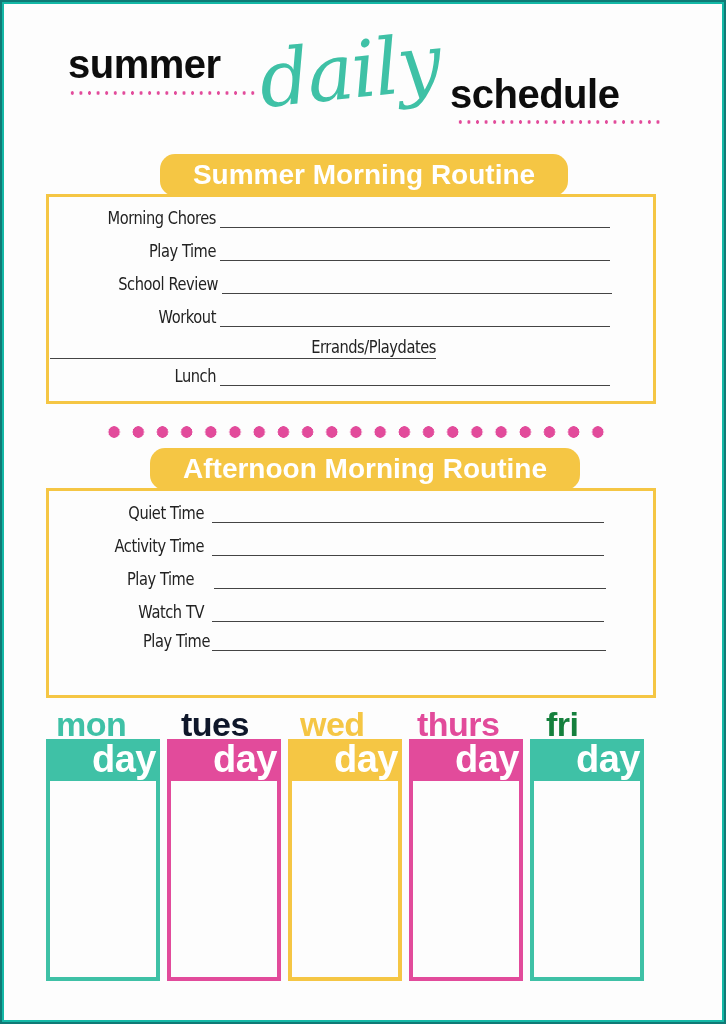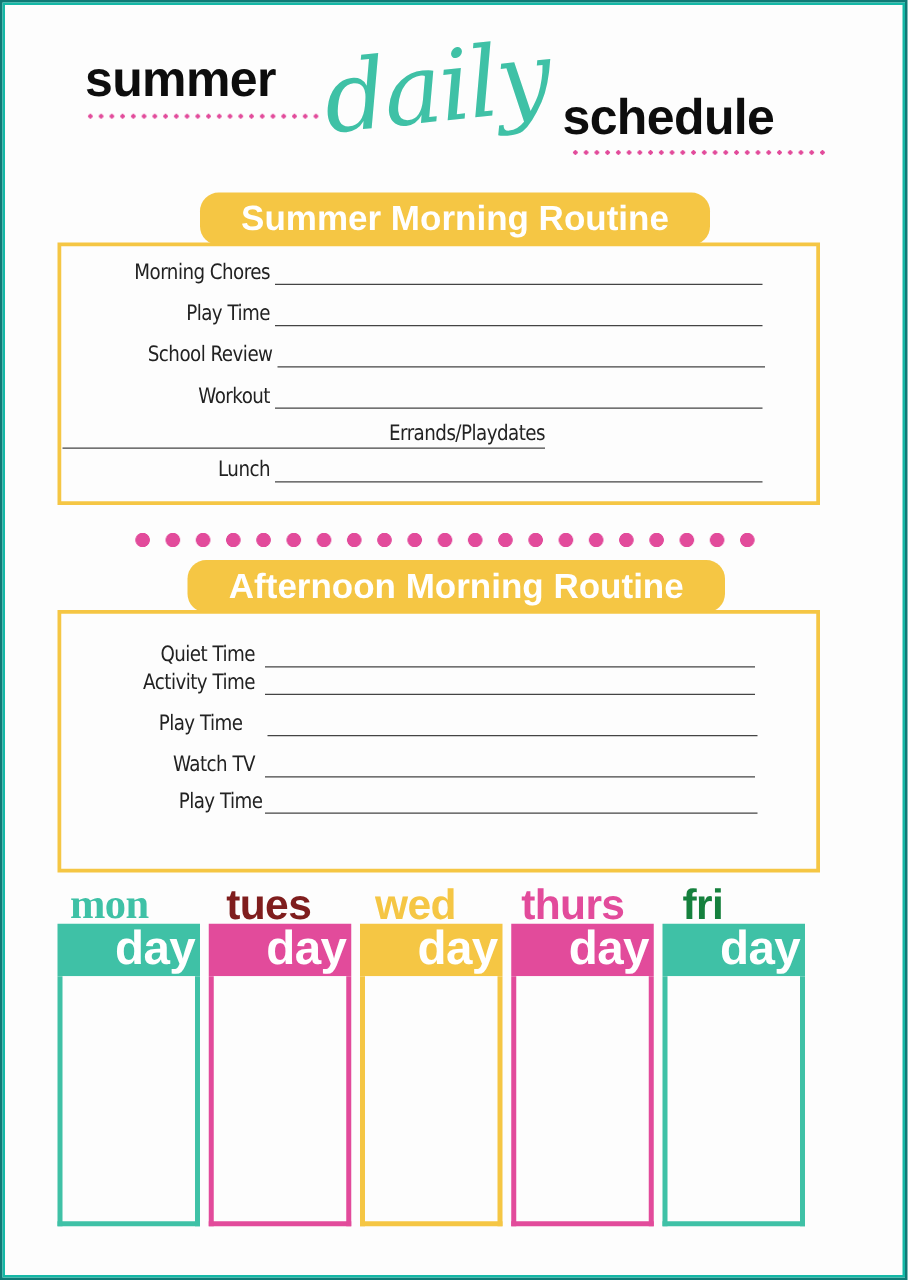--- a/index.html
+++ b/index.html
@@ -110,21 +110,21 @@
   <div class="row" style="left:42px; top:362px;">
     <span class="label" style="width:170px;">Lunch</span>
     <span class="line" style="width:390px;"></span>
   </div>
 
   <div class="bigdots"></div>
 
   <div class="section-title" style="left:146px; top:444px; width:430px;">Afternoon Morning Routine</div>
   <div class="box" style="left:42px; top:484px; width:604px; height:204px;"></div>
 
-  <div class="row" style="left:42px; top:510px;justify-content:center;">
+  <div class="row" style="left:42px; top:499px;justify-content:center;">
     <span class="label" style="width:158px;">Quiet Time</span>
     <span class="line" style="width:392px; margin-left:8px;"></span>
   </div>
   <div class="row" style="left:42px; top:532px;">
     <span class="label" style="width:158px;">Activity Time</span>
     <span class="line" style="width:392px; margin-left:8px;"></span>
   </div>
   <div class="row" style="left:42px; top:565px;">
     <span class="label" style="width:148px;">Play Time</span>
     <span class="line" style="width:392px; margin-left:20px;"></span>
@@ -132,28 +132,28 @@
   <div class="row" style="left:42px; top:598px;">
     <span class="label" style="width:158px;">Watch TV</span>
     <span class="line" style="width:392px; margin-left:8px;"></span>
   </div>
   <div class="row" style="left:42px; top:627px;">
     <span class="label" style="width:164px;">Play Time</span>
     <span class="line" style="width:394px; margin-left:2px;"></span>
   </div>
 
   <div class="day" style="left:42px;">
-    <div class="abbr" style="left:10px; color:#3fc1a6;font-family:Liberation Serif, serif;">mon</div>
+    <div class="abbr" style="left:10px; color:#3fc1a6;">mon</div>
     <div class="head" style="background:#3fc1a6;">
         <span>day</span>
       </div>
     <div class="body" style="border-color:#3fc1a6;"></div>
   </div>
   <div class="day" style="left:163px;">
-    <div class="abbr" style="left:14px; color:#7f1d1d;">tues</div>
+    <div class="abbr" style="left:14px; color:#0f172a;">tues</div>
     <div class="head" style="background:#e24b9b;">
         <span>day</span>
       </div>
     <div class="body" style="border-color:#e24b9b;"></div>
   </div>
   <div class="day" style="left:284px;">
     <div class="abbr" style="left:12px; color:#f5c644;">wed</div>
     <div class="head" style="background:#f5c644;">
         <span>day</span>
       </div>

